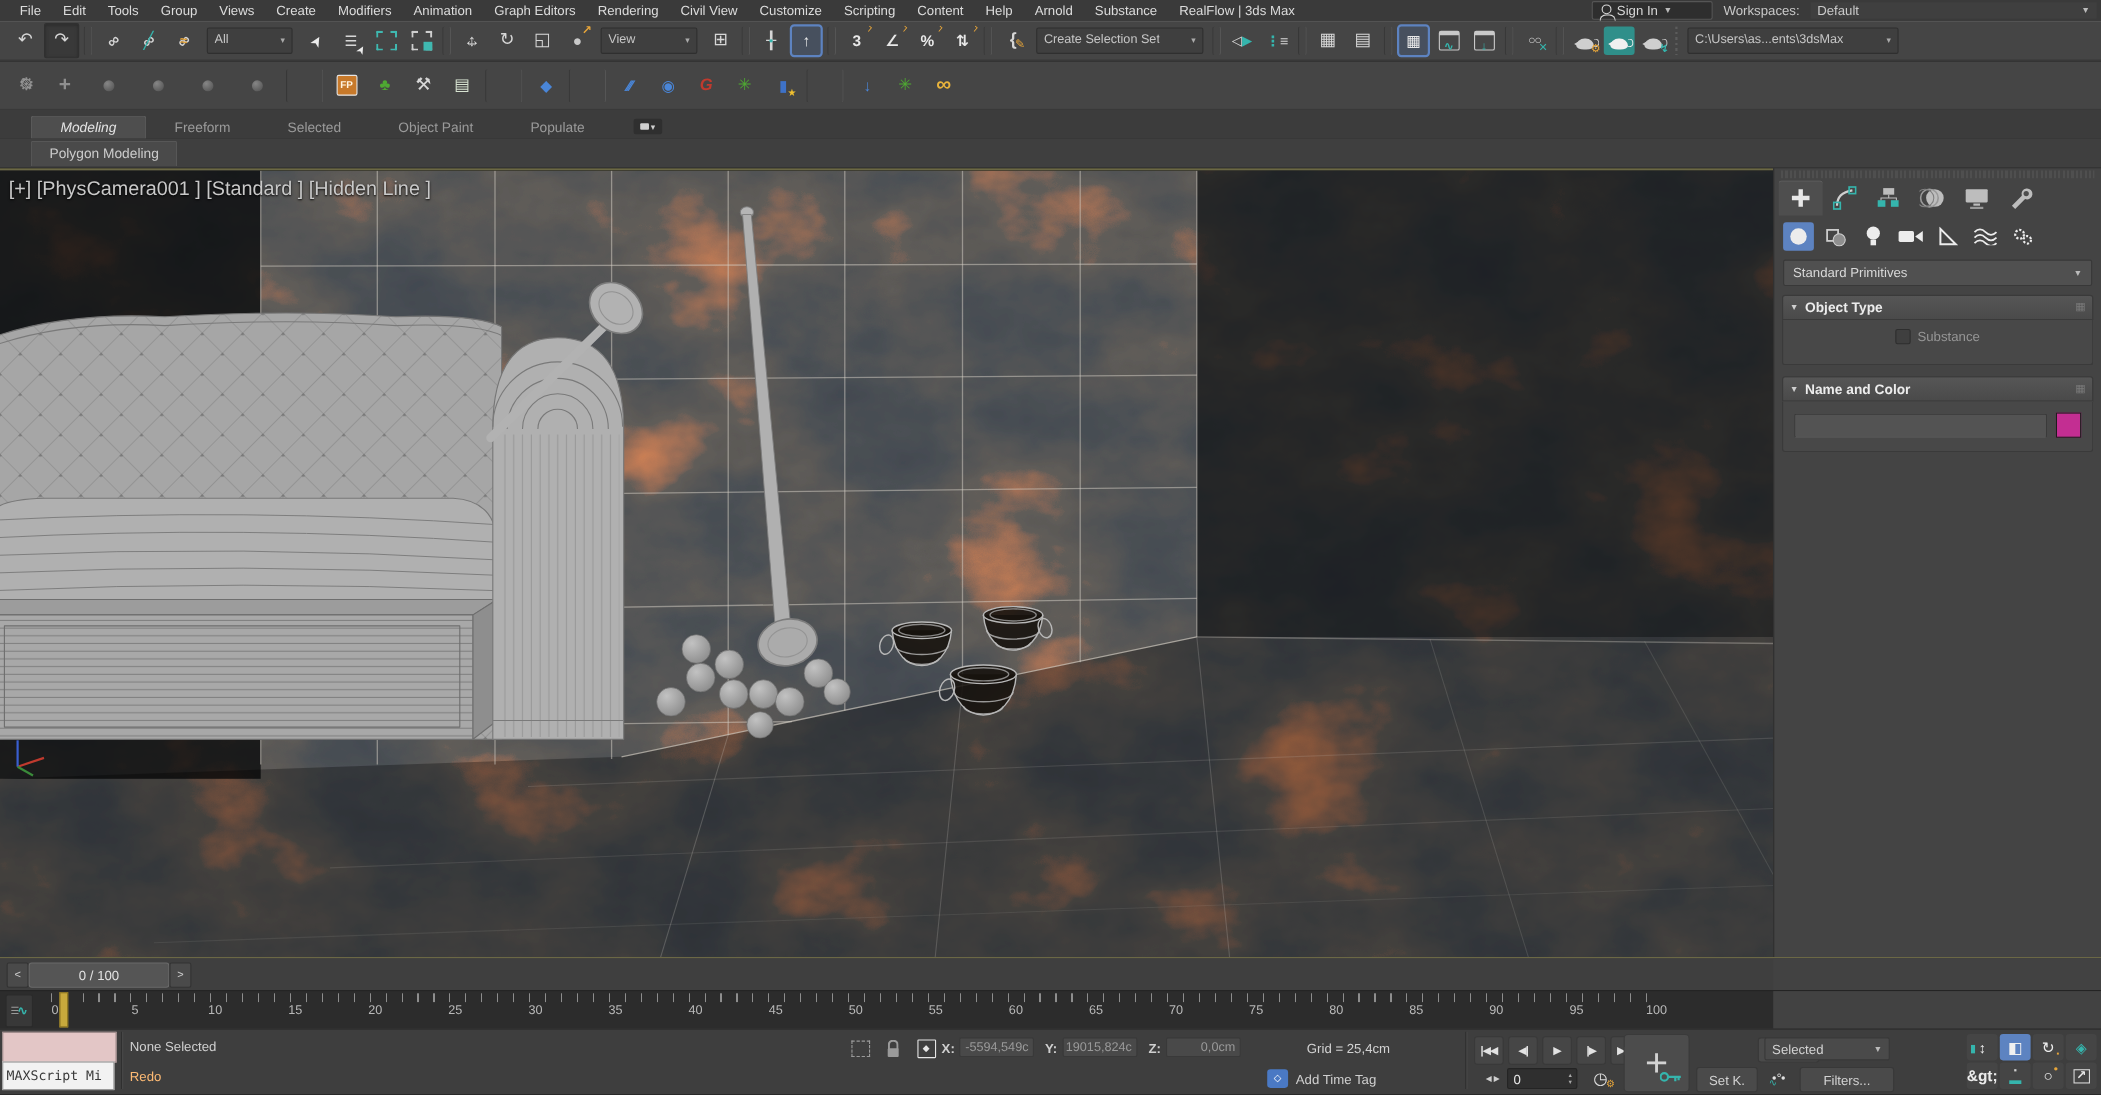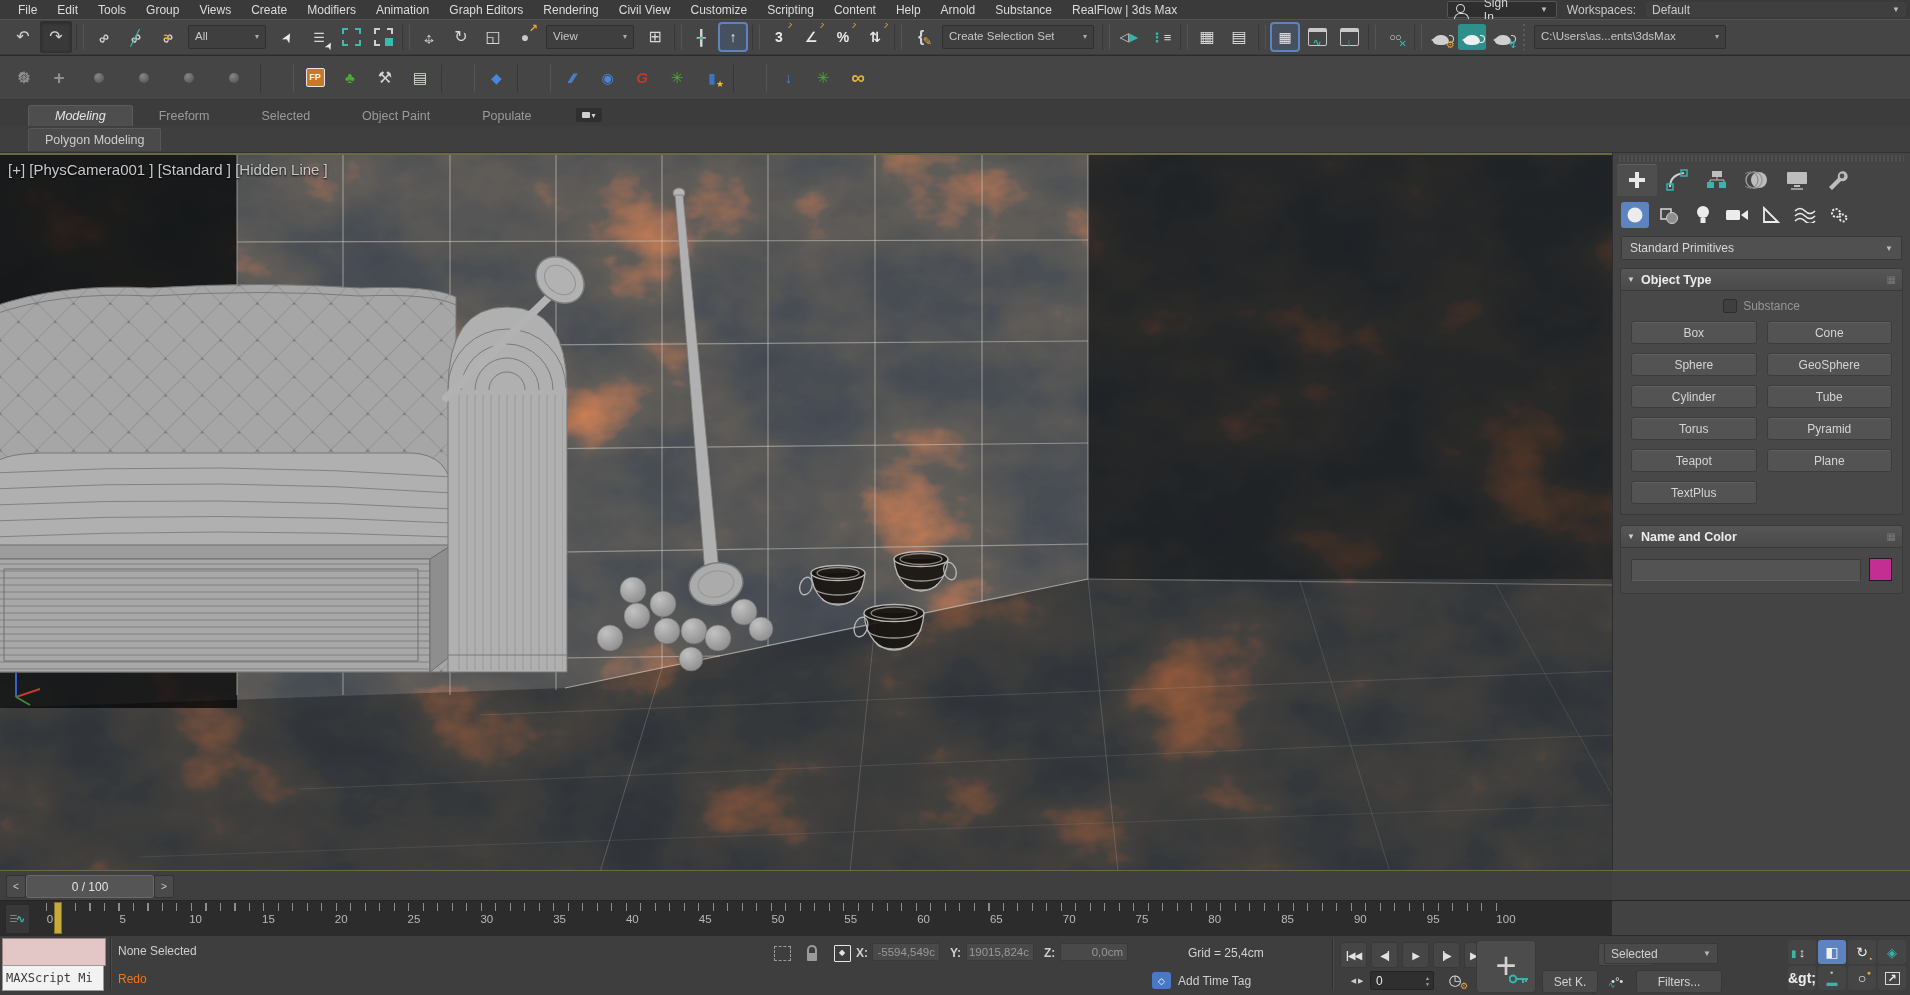--- a/index.html
+++ b/index.html
@@ -4,21 +4,21 @@
 <style>
   html,body{margin:0;padding:0;background:#2b2b2b;}
   body{width:1910px;height:995px;position:relative;overflow:hidden;
        font-family:"Liberation Sans","DejaVu Sans",sans-serif;font-size:12px;color:#d6d6d6;
        -webkit-font-smoothing:antialiased;}
   .abs{position:absolute;}
   
   #menubar{left:0;top:0;width:1910px;height:19px;background:#3a3a3a;display:flex;align-items:center;padding-left:8px;box-sizing:border-box;}
   .mi{padding:0 10px;color:#dcdcdc;font-size:12px;white-space:nowrap;cursor:default;}
   #menu-right{margin-left:auto;display:flex;align-items:center;gap:10px;padding-right:4px;}
-  #signin-box{display:flex;align-items:center;gap:19px;background:#2e2e2e;border:1px solid #555;border-radius:2px;height:15px;padding:0 8px;width:92px;}
+  #signin-box{display:flex;align-items:center;gap:5px;background:#2e2e2e;border:1px solid #555;border-radius:2px;height:15px;padding:0 8px;width:92px;}
   .person-ico{width:7px;height:7px;border:1.5px solid #d8d8d8;border-radius:50%;position:relative;margin-top:-3px;}
   .person-ico::after{content:"";position:absolute;left:-3px;top:8px;width:13px;height:5px;border:1.5px solid #d8d8d8;border-bottom:none;border-radius:6px 6px 0 0;}
   .caret{font-size:8px;color:#bbb;}
   #ws-label{color:#c9c9c9;}
   #ws-dd{display:flex;align-items:center;background:#3f3f3f;height:15px;width:248px;padding:0 6px;color:#c9c9c9;}
   #ws-dd .caret{margin-left:auto;}
   
   #toolbar1{left:0;top:19px;width:1910px;height:36px;background:#454545;border-top:1px solid #535353;border-bottom:1px solid #3a3a3a;display:flex;align-items:center;padding-left:8px;gap:2px;box-sizing:border-box;}
   #toolbar2{left:0;top:56px;width:1910px;height:44px;background:#454545;border-bottom:1px solid #393939;display:flex;align-items:center;padding-left:8px;gap:3px;box-sizing:border-box;}
   .tbi{display:inline-flex;align-items:center;justify-content:center;width:30px;height:30px;position:relative;border-radius:2px;color:#d6d6d6;flex:none;}
@@ -88,21 +88,21 @@
   
   #ribbontabs{left:0;top:100px;width:1910px;height:26px;background:#3c3c3c;display:flex;align-items:flex-end;padding-left:28px;box-sizing:border-box;}
   .rtab{padding:3px 26px;color:#9a9a9a;font-size:12.5px;border-radius:3px 3px 0 0;}
   .rtab.active{background:#4e4e4e;border:1px solid #5c5c5c;border-bottom:none;color:#e4e4e4;font-style:italic;}
   #ribbon-more{margin-left:18px;margin-bottom:4px;width:26px;height:14px;background:#2f2f2f;border-radius:2px;display:flex;align-items:center;justify-content:center;gap:2px;color:#cfcfcf;font-size:8px;}
   #subtabrow{left:0;top:126px;width:1910px;height:27px;background:#3f3f3f;border-bottom:1px solid #323232;box-sizing:border-box;display:flex;align-items:center;padding-left:28px;}
   #subtab{background:#4a4a4a;border:1px solid #575757;border-bottom:none;color:#cccccc;font-size:12.5px;padding:4px 16px;border-radius:2px 2px 0 0;}
   
   #main{left:0;top:153px;width:1910px;height:717px;display:flex;}
   #viewport{position:relative;width:1612px;height:717px;background:#101011;border-top:2px solid #6b6845;box-sizing:border-box;overflow:hidden;}
-  #vp-label{position:absolute;left:8px;top:6px;color:#c9c9c9;font-size:15px;z-index:5;text-shadow:0 1px 2px #000;}
+  #vp-label{position:absolute;left:8px;top:6px;color:#c9c9c9;font-size:18px;z-index:5;text-shadow:0 1px 2px #000;}
   #scene{position:absolute;inset:0;}
   
   #cmdpanel{width:298px;height:717px;background:#444444;border-left:1px solid #2e2e2e;box-sizing:border-box;position:relative;}
   #cp-grip{height:7px;background:repeating-linear-gradient(90deg,#4f4f4f 0 2px,transparent 2px 4px);margin:2px 6px;}
   #cp-tabs{display:flex;padding-left:4px;}
   .cptab{width:40px;height:32px;display:flex;align-items:center;justify-content:center;border-radius:3px 3px 0 0;}
   .cptab.active{background:#4e4e4e;box-shadow:inset 0 1px 0 #5e5e5e;}
   #cp-cats{display:flex;gap:6px;padding:6px 0 6px 8px;align-items:center;}
   .cpcat{width:28px;height:26px;display:flex;align-items:center;justify-content:center;border-radius:3px;}
   .cpcat.active{background:#5d83c1;}
@@ -138,21 +138,21 @@
     background-size:calc(100% - 20px) 8px;background-repeat:no-repeat;background-position:10px 2px;}
   #ruler-labels{position:absolute;left:0;top:12px;width:100%;display:flex;justify-content:space-between;}
   .tick{width:28px;text-align:center;color:#b9b9b9;font-size:11.5px;}
   #frame-marker{position:absolute;left:54px;top:1px;width:8px;height:32px;background:#c8a93c;border:1px solid #8a7320;box-sizing:border-box;}
   
   #statusbar{left:0;top:935px;width:1910px;height:60px;background:#3e3e3e;border-top:1px solid #2a2a2a;box-sizing:border-box;}
   #msx-pink{left:2px;top:2px;width:102px;height:26px;background:#e3c6c6;border:1px solid #9a8888;}
   #msx-white{left:2px;top:29px;width:102px;height:26px;background:#f2f2f2;border:1px solid #9a9a9a;color:#3a3a3a;font-family:"DejaVu Sans Mono","Liberation Mono",monospace;font-size:12px;display:flex;align-items:center;padding-left:3px;box-sizing:border-box;white-space:nowrap;overflow:hidden;}
   .vsep{position:absolute;top:2px;height:52px;border-left:1px solid #2f2f2f;border-right:1px solid #4c4c4c;}
   #status-line{left:118px;top:8px;color:#cfcfcf;}
-  #prompt-line{left:118px;top:36px;color:#f97316;}
+  #prompt-line{left:118px;top:36px;color:#fdba74;}
   #stico-row{left:770px;top:6px;display:flex;gap:6px;}
   #stico-row .tbi{width:24px;height:22px;}
   .brkt .ga{width:15px;height:13px;border:1px dashed #9a9a9a;}
   .lockk .ga{width:10px;height:8px;background:#9a9a9a;border-radius:1px;margin-top:7px;position:relative;}
   .lockk .ga::before{content:"";position:absolute;width:6px;height:7px;border:2px solid #9a9a9a;border-bottom:none;border-radius:5px 5px 0 0;top:-8px;left:0;}
   .absm .ga{width:15px;height:15px;border:1.5px solid #e6e6e6;border-radius:1px;}
   .absm .gb{inset:0;display:flex;align-items:center;justify-content:center;font-size:8px;color:#e6e6e6;}
   .coordlbl{position:absolute;top:10px;color:#cfcfcf;font-weight:bold;font-size:12px;}
   .coordfld{position:absolute;top:7px;width:68px;height:18px;background:#494949;border:1px solid #393939;border-radius:2px;color:#999999;font-size:11.5px;display:flex;align-items:center;justify-content:flex-end;padding-right:4px;box-sizing:border-box;}
   #grid-label{left:1188px;top:10px;color:#d2d2d2;font-size:12px;}
@@ -870,45 +870,20 @@
       <div class="ro-head">
         <span class="arr">▼</span>
         <span class="ttl">Object Type</span>
         <span class="grip">▦</span>
       </div>
       <div class="ro-body">
         <div id="autogrid-row">
           <span id="autogrid-cb"></span>
           <span id="autogrid-label">Substance</span>
         </div>
-        <div id="objtype-grid">
-
-            <span class="objbtn">Box</span>
-
-            <span class="objbtn">Cone</span>
-
-            <span class="objbtn">Sphere</span>
-
-            <span class="objbtn">GeoSphere</span>
-
-            <span class="objbtn">Cylinder</span>
-
-            <span class="objbtn">Tube</span>
-
-            <span class="objbtn">Torus</span>
-
-            <span class="objbtn">Pyramid</span>
-
-            <span class="objbtn">Teapot</span>
-
-            <span class="objbtn">Plane</span>
-
-            <span class="objbtn">TextPlus</span>
-
-        </div>
       </div>
     </div>
 
     <div class="rollout">
       <div class="ro-head">
         <span class="arr">▼</span>
         <span class="ttl">Name and Color</span>
         <span class="grip">▦</span>
       </div>
       <div class="ro-body" id="namecolor-body">

